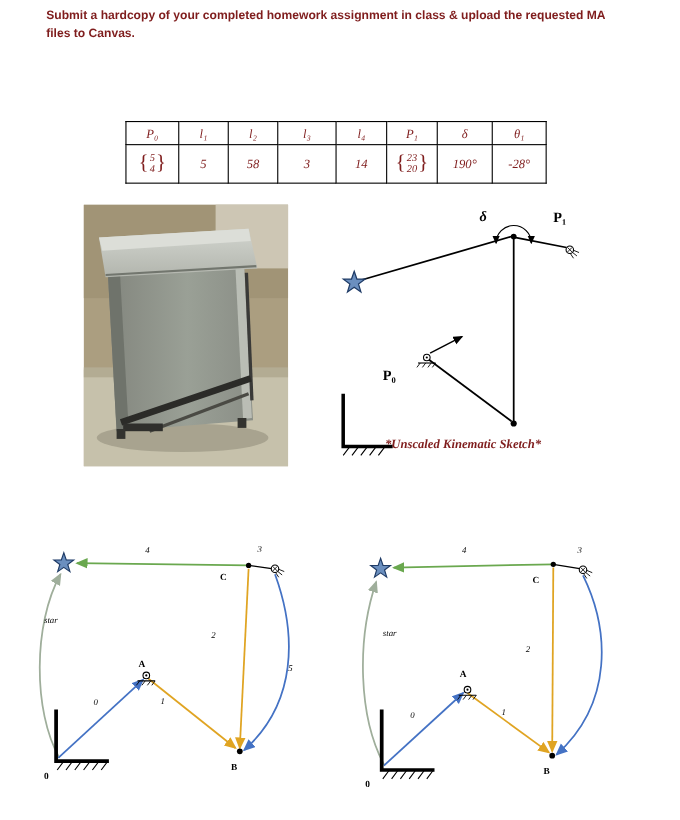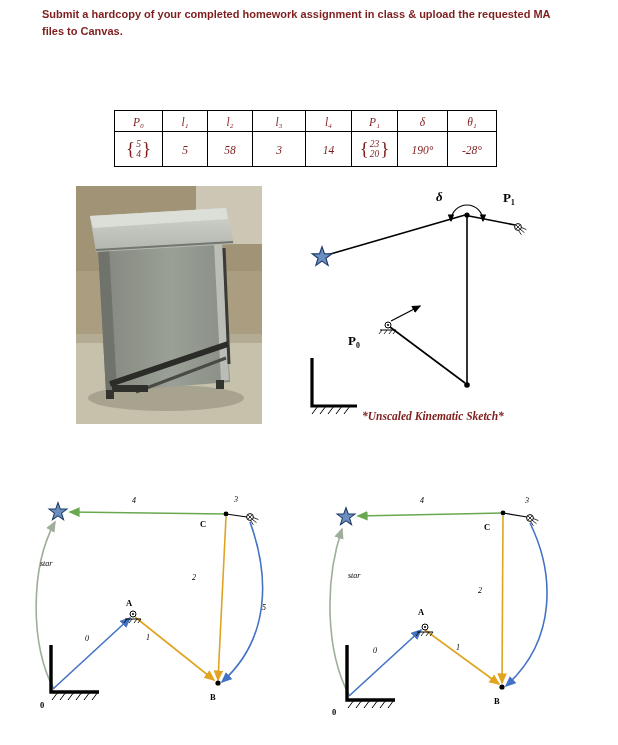--- a/index.html
+++ b/index.html
@@ -18,21 +18,21 @@
   table.ptable td{height:34px;}
   .mi{font-family:"Liberation Serif",serif;font-style:italic;font-size:11.5px;}
   .vec{display:inline-flex;align-items:center;justify-content:center;
        font-family:"Liberation Serif",serif;font-style:italic;}
   .vec::before{content:"{";font-size:19px;font-style:normal;}
   .vec::after{content:"}";font-size:19px;font-style:normal;}
   .stack{display:inline-flex;flex-direction:column;font-size:9.5px;line-height:1.1;padding:0 1px;}
 
   .photo{position:absolute;left:76px;top:186px;}
   .sketch{position:absolute;left:300px;top:185px;}
-  .caption{position:absolute;left:350px;top:398px;margin:12px;
+  .caption{position:absolute;left:350px;top:398px;margin:0;
            font-family:"Liberation Serif",serif;font-style:italic;font-weight:600;font-size:11.5px;}
 
   .vdiag{position:absolute;}
   #vdiag-left{left:28px;top:487px;}
   #vdiag-right{left:328px;top:487px;}
 
   .dl{font-family:"Liberation Serif",serif;font-style:italic;font-size:8px;fill:#000;}
   .dl-bold{font-family:"Liberation Serif",serif;font-weight:bold;font-size:8.5px;fill:#000;}
   .sk-lbl{font-family:"Liberation Serif",serif;font-weight:bold;font-size:13px;fill:#000;}
   .sk-delta{font-family:"Liberation Serif",serif;font-style:italic;font-weight:bold;font-size:13px;fill:#000;}

